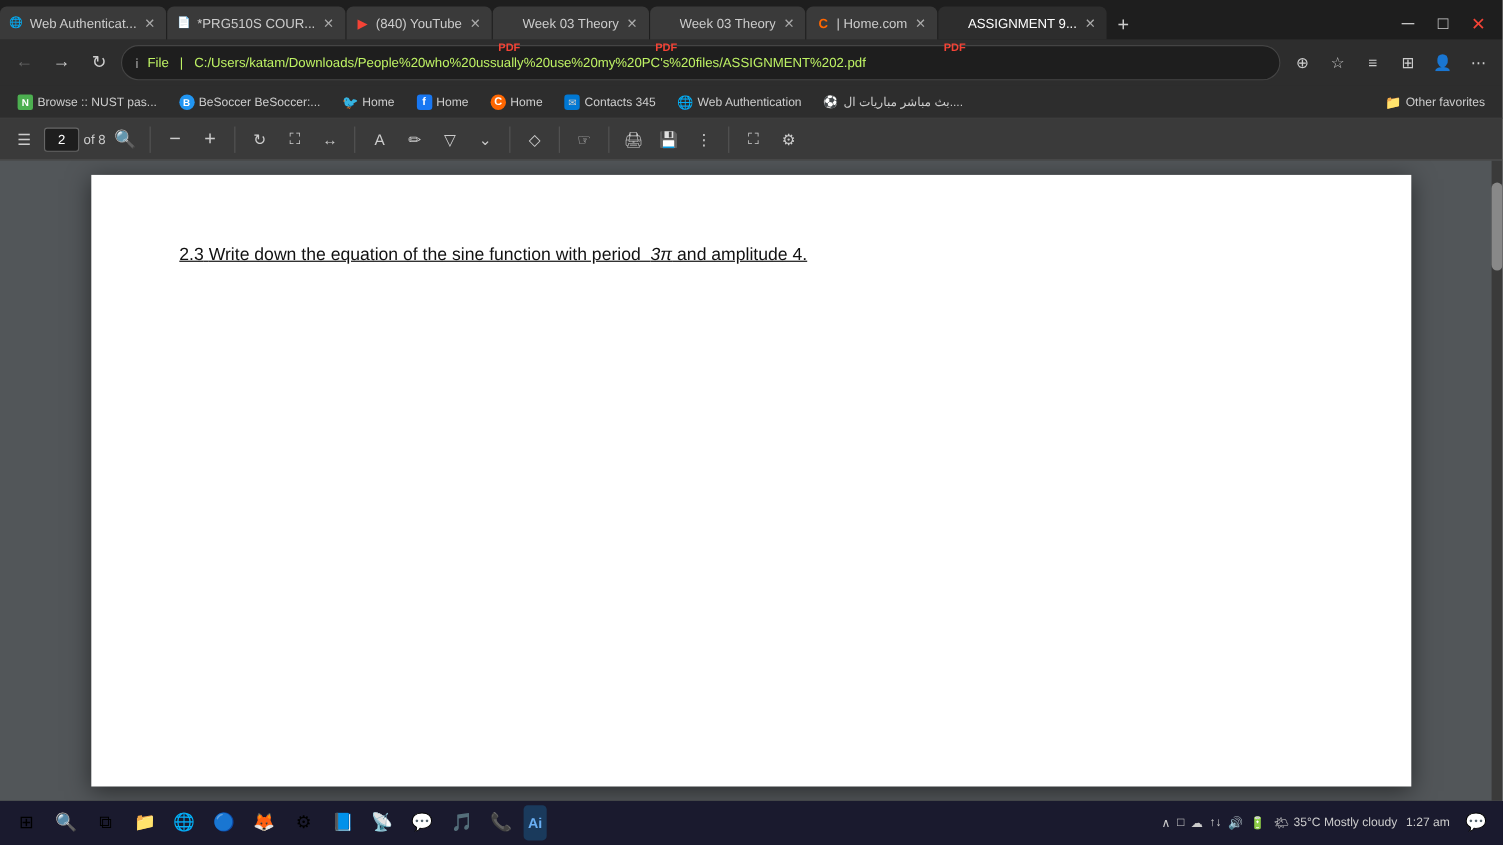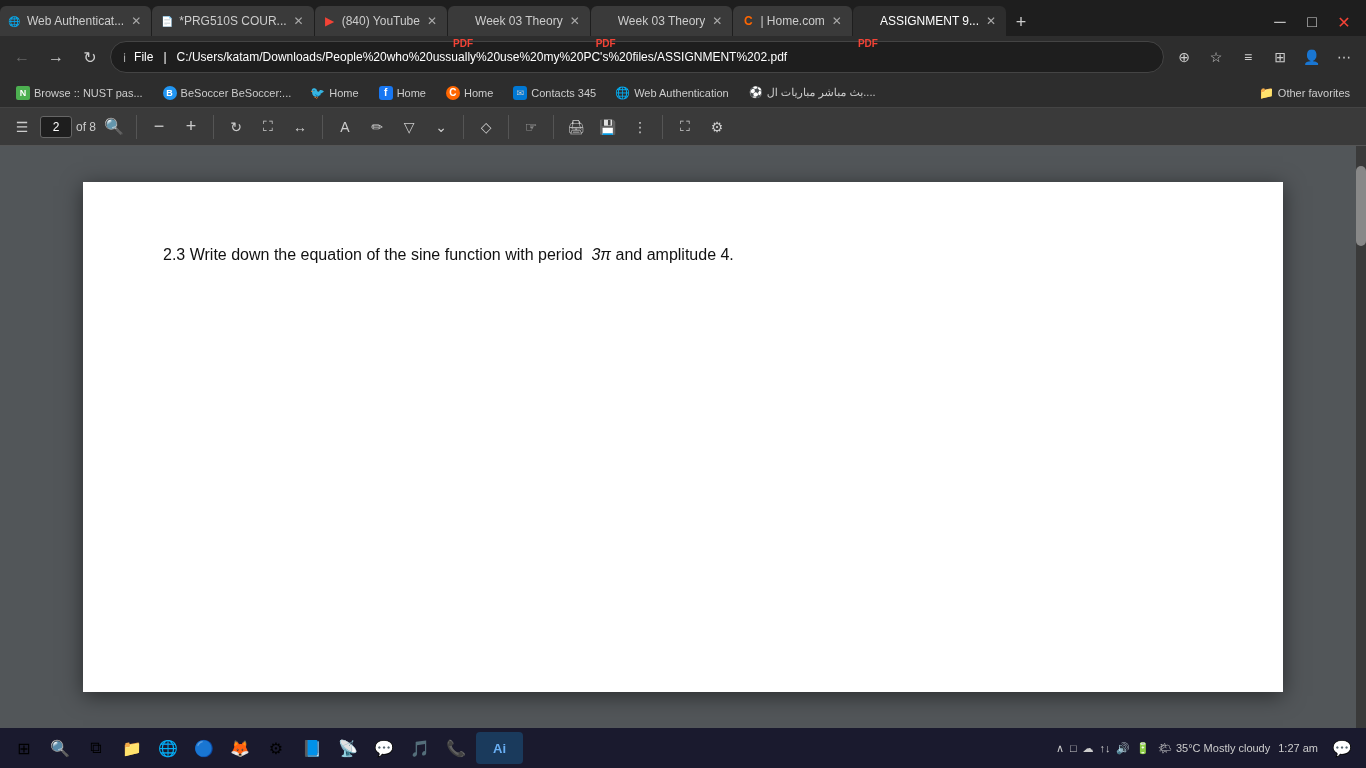--- a/index.html
+++ b/index.html
@@ -96,21 +96,21 @@
       border-radius: 20px;
       display: flex;
       align-items: center;
       height: 32px;
       padding: 0 12px;
       gap: 8px;
       border: 1px solid #444;
     }
     .url-text {
       font-size: 12px;
-      color: #ffffff;
+      color: #bef264;
       flex: 1;
       overflow: hidden;
       text-overflow: ellipsis;
       white-space: nowrap;
     }
     .url-icon {
       color: #aaa;
       font-size: 12px;
     }
     .toolbar-icons {
@@ -218,22 +218,23 @@
       font-size: 14px;
     }
 
     
     .pdf-content {
       display: flex;
       background: #525659;
       height: calc(768px - 36px - 42px - 30px - 38px - 40px);
       overflow: auto;
       justify-content: center;
-      padding: 36px;
+      padding: 13px;
       position: relative;
+      text-decoration: underline;
     }
     .pdf-page {
       background: #fff;
       width: 1200px;
       min-height: 500px;
       padding: 60px 80px;
       box-shadow: 0 4px 20px rgba(0,0,0,0.5);
     }
     .pdf-text {
       font-size: 16px;
@@ -497,21 +498,21 @@
     </div>
     <div class="taskbar-icon">
       <span style="color:#6264a7;">💬</span>
     </div>
     <div class="taskbar-icon">
       <span style="color:#1db954;">🎵</span>
     </div>
     <div class="taskbar-icon">
       <span style="color:#25d366;">📞</span>
     </div>
-    <div class="taskbar-icon" style="background:#1a3a5c; border-radius:4px; padding:0 17px; font-size:13px; color:#6ab0f5; font-weight:bold; width:auto;">
+    <div class="taskbar-icon" style="background:#1a3a5c; border-radius:4px; padding:0 4px; font-size:13px; color:#6ab0f5; font-weight:bold; width:auto;">
       <span>Ai</span>
     </div>
   </div>
 
   <div class="taskbar-right">
     <div class="system-tray">
       <span>∧</span>
       <span>□</span>
       <span>☁</span>
       <span>↑↓</span>

